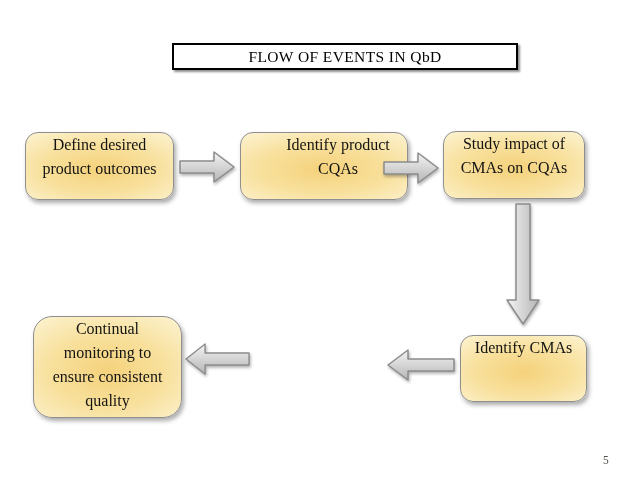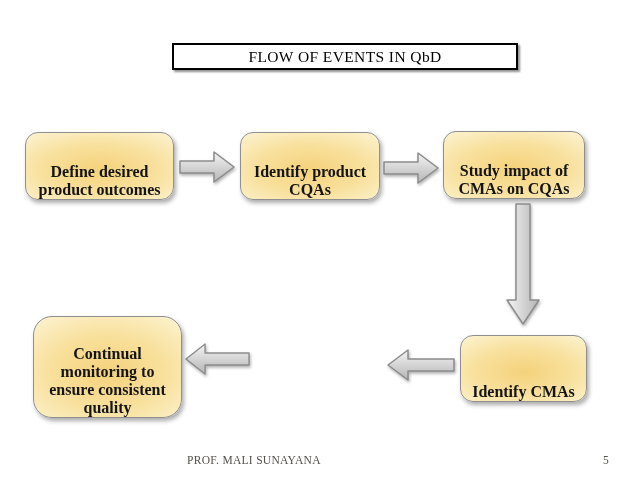--- a/index.html
+++ b/index.html
@@ -12,26 +12,26 @@
     border:2px solid #000000; background:#ffffff;
     box-shadow:2px 2px 2px #8f8f8f;
     display:flex; align-items:center; justify-content:center;
     font-weight:normal; font-size:15.5px; letter-spacing:0.4px; color:#000000;margin-top:25px;
   }
   .flow-box {
     position:absolute; border:1px solid #8f8f8f; border-radius:13px;
     background: radial-gradient(ellipse 80% 75% at 50% 55%,
       #f5d27c 0%, #f8e09c 48%, #fbedc0 80%, #fdf5d8 100%);
     box-shadow:2px 3px 4px rgba(70,70,70,0.45);
-    display:flex; align-items:flex-end; justify-content:center;
-    text-align:center; font-size:16px; line-height:18px; color:#141414;font-weight:bold;
+    display:flex; align-items:flex-start; justify-content:center;
+    text-align:center; font-size:16px; line-height:24px; color:#141414;
   }
   .box-label { white-space:pre-line; }
   .box-define      { left:25px;  top:132px; width:147px; height:66px; }
-  .box-cqas        { left:240px; top:132px; width:138px; height:66px; }
+  .box-cqas        { left:240px; top:132px; width:138px; height:66px;padding-left:28px; }
   .box-impact      { left:443px; top:131px; width:140px; height:66px; }
   .box-cpps        { left:460px; top:335px; width:125px; height:65px; }
   .box-variations  { left:255px; top:322px; width:123px; height:94px; }
   .box-continual   { left:33px;  top:316px; width:147px; height:100px;border-radius:19px; }
 
   .arrow { position:absolute; filter:drop-shadow(1.5px 2px 1.5px rgba(0,0,0,0.3)); line-height:0; }
   .arrow svg { display:block; }
   .arrow-r1   { left:179px; top:150px; }
   .arrow-r2   { left:383px; top:151px; }
   .arrow-down { left:505px; top:203px; }
@@ -119,16 +119,15 @@
     </svg>
   </span>
 
   <div class="flow-box box-continual">
     <span class="box-label">Continual
 monitoring to
 ensure consistent
 quality</span>
   </div>
 
-  <div class="footer-author">PROF. MALI SUNAYANA</div>
   <div class="page-number">5</div>
 
 </div>
 
 </body></html>

